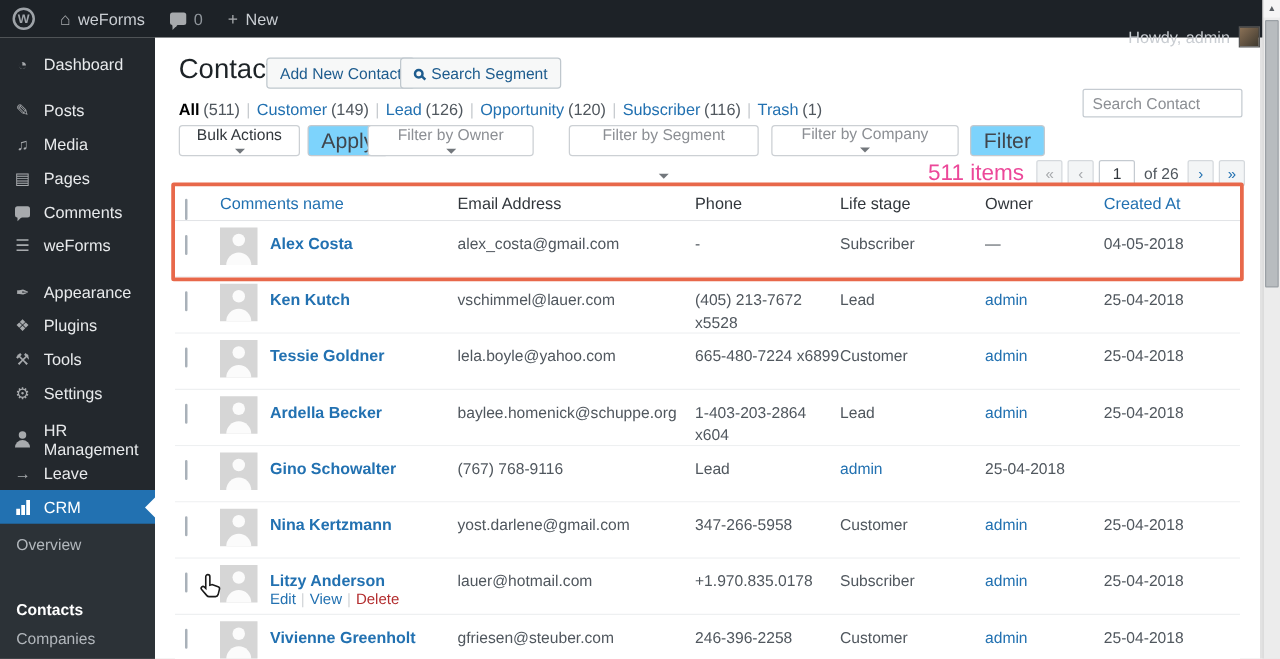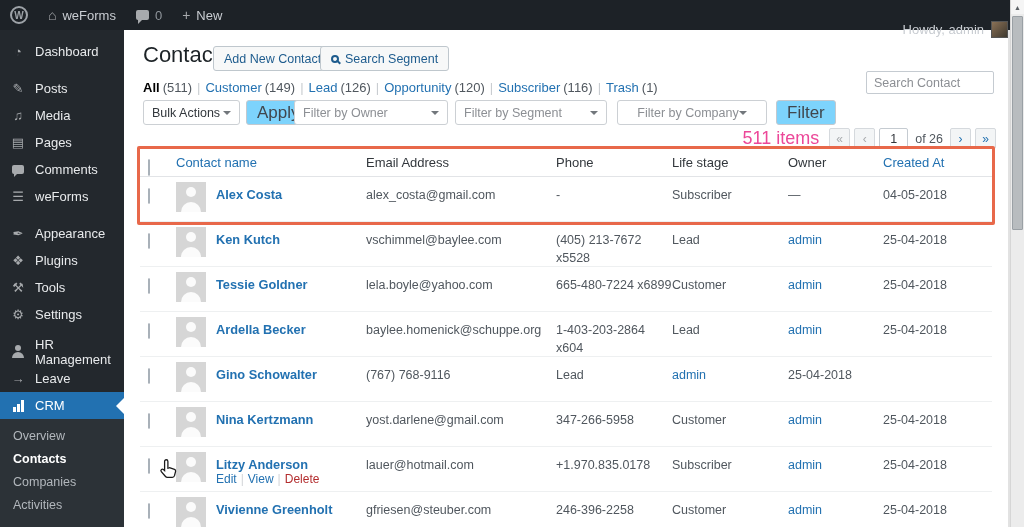--- a/index.html
+++ b/index.html
@@ -36,21 +36,21 @@
   .sb-ico { width:16px; min-width:16px; text-align:center; color:#a7aaad; font-size:13px;
     line-height:1; display:inline-flex; justify-content:center; align-items:center; }
   .sb-item.active { background:#2271b1; color:#fff; }
   .sb-item.active .sb-ico { color:#fff; }
   .sb-item.active::after { content:""; position:absolute; right:0; top:50%; margin-top:-8px;
     border:8px solid transparent; border-right-color:#ffffff; }
   .sb-gap { height:10px; }
   #sb-sub { background:#2c3237; padding:5px 0 20px 0; }
   .sb-sub-item { height:23px; display:flex; align-items:center; padding-left:13px;
     color:#b2b7bc; font-size:12.5px; cursor:pointer; }
-  .sb-sub-item.current { color:#ffffff; font-weight:bold; }
+  .sb-sub-item.current { color:#ffffff; font-weight:bold;margin-top:29px; }
 
   
   .s-comments { width:12px; height:9px; background:currentColor; border-radius:2px; position:relative; }
   .s-comments::after { content:""; position:absolute; left:2px; bottom:-3px;
     border:3px solid transparent; border-top-color:currentColor; border-left-color:currentColor; }
   .s-person { width:14px; height:13px; position:relative; }
   .s-person::before { content:""; position:absolute; top:0; left:4px; width:6px; height:6px;
     border-radius:50%; background:currentColor; }
   .s-person::after { content:""; position:absolute; bottom:0; left:1px; width:12px; height:6px;
     border-radius:6px 6px 0 0; background:currentColor; }
@@ -77,25 +77,25 @@
   #views .v-count { color:#50575e; margin-left:3px; }
   #views .v-sep { color:#c8ccd0; margin:0 5px; }
 
   #search-input { position:absolute; left:742px; top:41px; width:128px; height:23px;
     border:1px solid #c5cbd1; border-radius:2px; background:#fff; padding:0 7px;
     font-size:12.5px; color:#6b7177; font-family:"Liberation Sans", sans-serif; }
   #search-input::placeholder { color:#8c8f94; }
 
   .select-box { position:absolute; top:70px; height:25px; background:#fff;
     border:1px solid #ccd0d4; border-radius:3px; display:flex; align-items:center;
-    justify-content:space-between; padding:0 8px; font-size:12.5px; color:#32373c; cursor:pointer; }
+    justify-content:space-between; padding:0 8px; font-size:12.5px; color:#32373c; cursor:pointer;flex-direction:column; }
   .select-box .ph { color:#8c8f94; }
   .caret { width:0; height:0; border:4px solid transparent; border-top-color:#72777c; margin-top:4px; }
   #sel-bulk { left:19px; width:97px; }
-  #sel-owner { left:170px; width:154px; }
+  #sel-owner { left:170px; width:133px; }
   #sel-segment { left:331px; width:152px;gap:20px; }
   #sel-company { left:493px; width:150px;justify-content:center; }
   .btn-secondary { position:absolute; top:70px; height:25px; display:inline-flex; align-items:center;
     justify-content:center; background:#7dd3fc; border:1px solid #c3c9cf; border-radius:3px;
     color:#40464d; font-size:17px; padding:0 10px; cursor:pointer; }
   #btn-apply { left:122px; }
   #btn-filter { left:652px; }
 
   #pagination { position:absolute; top:98px; right:12px; display:flex; align-items:center; gap:4px; }
   #pg-count { color:#ec4899; font-size:18px; margin-right:6px; }
@@ -285,21 +285,21 @@
     <span class="pg-btn">‹</span>
     <input class="pg-cur" value="1" style="">
     <span class="pg-of">of 26</span>
     <span class="pg-btn enabled">›</span>
     <span class="pg-btn enabled">»</span>
   </div>
 
   <div id="table">
     <div id="thead">
         <div class="cb-cell"><span class="cb"></span></div>
-        <div class="t-h sortable">Contact name</div>
+        <div class="t-h sortable">Comments name</div>
         <div class="t-h">Email Address</div>
         <div class="t-h">Phone</div>
         <div class="t-h">Life stage</div>
         <div class="t-h">Owner</div>
         <div class="t-h sortable">Created At</div>
       </div>
     <div id="tbody">
         <div class="t-row">
           <div class="cell cb-cell"><span class="cb"></span></div>
           <div class="cell" style="padding-top: 0px;">
@@ -311,21 +311,21 @@
           <div class="cell">Subscriber</div>
           <div class="cell"><span class="owner-dash">—</span></div>
           <div class="cell">04-05-2018</div>
         </div>
         <div class="t-row">
           <div class="cell cb-cell"><span class="cb"></span></div>
           <div class="cell" style="padding-top: 0px;">
             <div class="avatar"></div>
           </div>
           <div class="cell"><a class="name">Ken Kutch</a></div>
-          <div class="cell">vschimmel@baylee.com</div>
+          <div class="cell">vschimmel@lauer.com</div>
           <div class="cell">(405) 213-7672 x5528</div>
           <div class="cell">Lead</div>
           <div class="cell"><a class="owner-link">admin</a></div>
           <div class="cell">25-04-2018</div>
         </div>
         <div class="t-row">
           <div class="cell cb-cell"><span class="cb"></span></div>
           <div class="cell" style="padding-top: 0px;">
             <div class="avatar"></div>
           </div>

